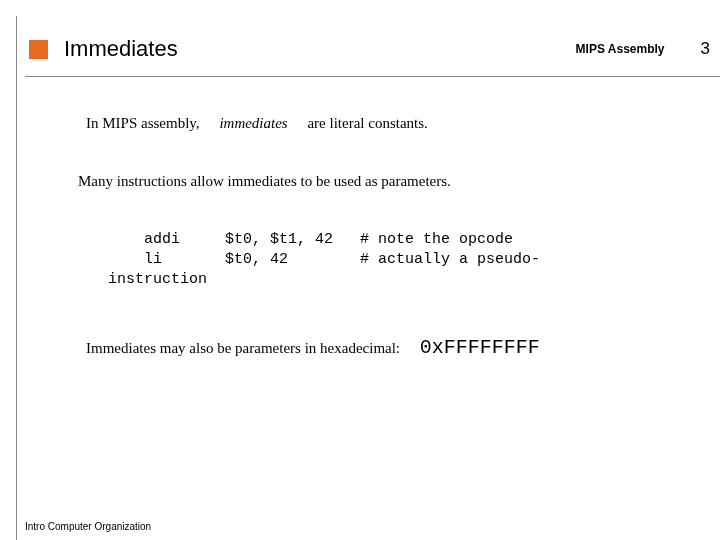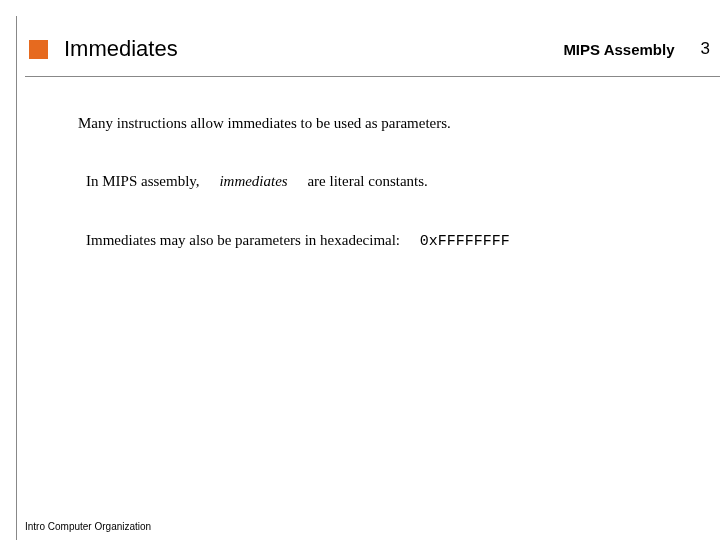--- a/index.html
+++ b/index.html
@@ -32,24 +32,24 @@
     }
     .title {
       font-family: Arial, Helvetica, sans-serif;
       font-size: 22px;
       font-weight: 400;
       color: #000;
       flex: 1;
     }
     .subject {
       font-family: Arial, Helvetica, sans-serif;
-      font-size: 15px;
+      font-size: 12px;
       font-weight: bold;
       color: #000;
-      margin-right: 10px;
+      margin-right: 20px;
     }
     .pagenum {
       font-family: Arial, Helvetica, sans-serif;
       font-size: 17px;
       color: #000;
     }
     .content {
       padding: 28px 40px 0 45px;
       font-size: 15px;
       color: #000;
@@ -61,21 +61,21 @@
     .italic { font-style: italic; }
     .code-block {
       font-family: 'Courier New', Courier, monospace;
       font-size: 15px;
       white-space: pre;
       margin: 0 0 28px 30px;
       line-height: 1.35;
     }
     .hex {
       font-family: 'Courier New', Courier, monospace;
-      font-size: 15px;
+      font-size: 20px;
     }
     .footer {
       position: absolute;
       bottom: 16px;
       left: 0;
       width: 100%;
       text-align: left;
       font-family: Arial, Helvetica, sans-serif;
       font-size: 10px;
       color: #000;
@@ -86,23 +86,26 @@
 
 <div class="slide">
   <div class="header">
     <div class="bullet"></div>
     <div class="title">Immediates</div>
     <div class="subject">MIPS Assembly</div>
     <div class="pagenum">3</div>
   </div>
 
   <div class="content">
-    <p class="para">Many instructions allow immediates to be used as parameters.</p>
     <p class="para">
       <span>In MIPS assembly, </span><span class="italic">immediates</span><span> are literal constants.</span>
     </p>
+    <p class="para">Many instructions allow immediates to be used as parameters.</p>
+    <div class="code-block">    addi     $t0, $t1, 42   # note the opcode
+    li       $t0, 42        # actually a pseudo-
+instruction</div>
     <p class="para">
       <span>Immediates may also be parameters in hexadecimal:  </span><span class="hex">0xFFFFFFFF</span>
     </p>
   </div>
 
   <div class="footer">Intro Computer Organization</div>
 </div>
 
 </body></html>

